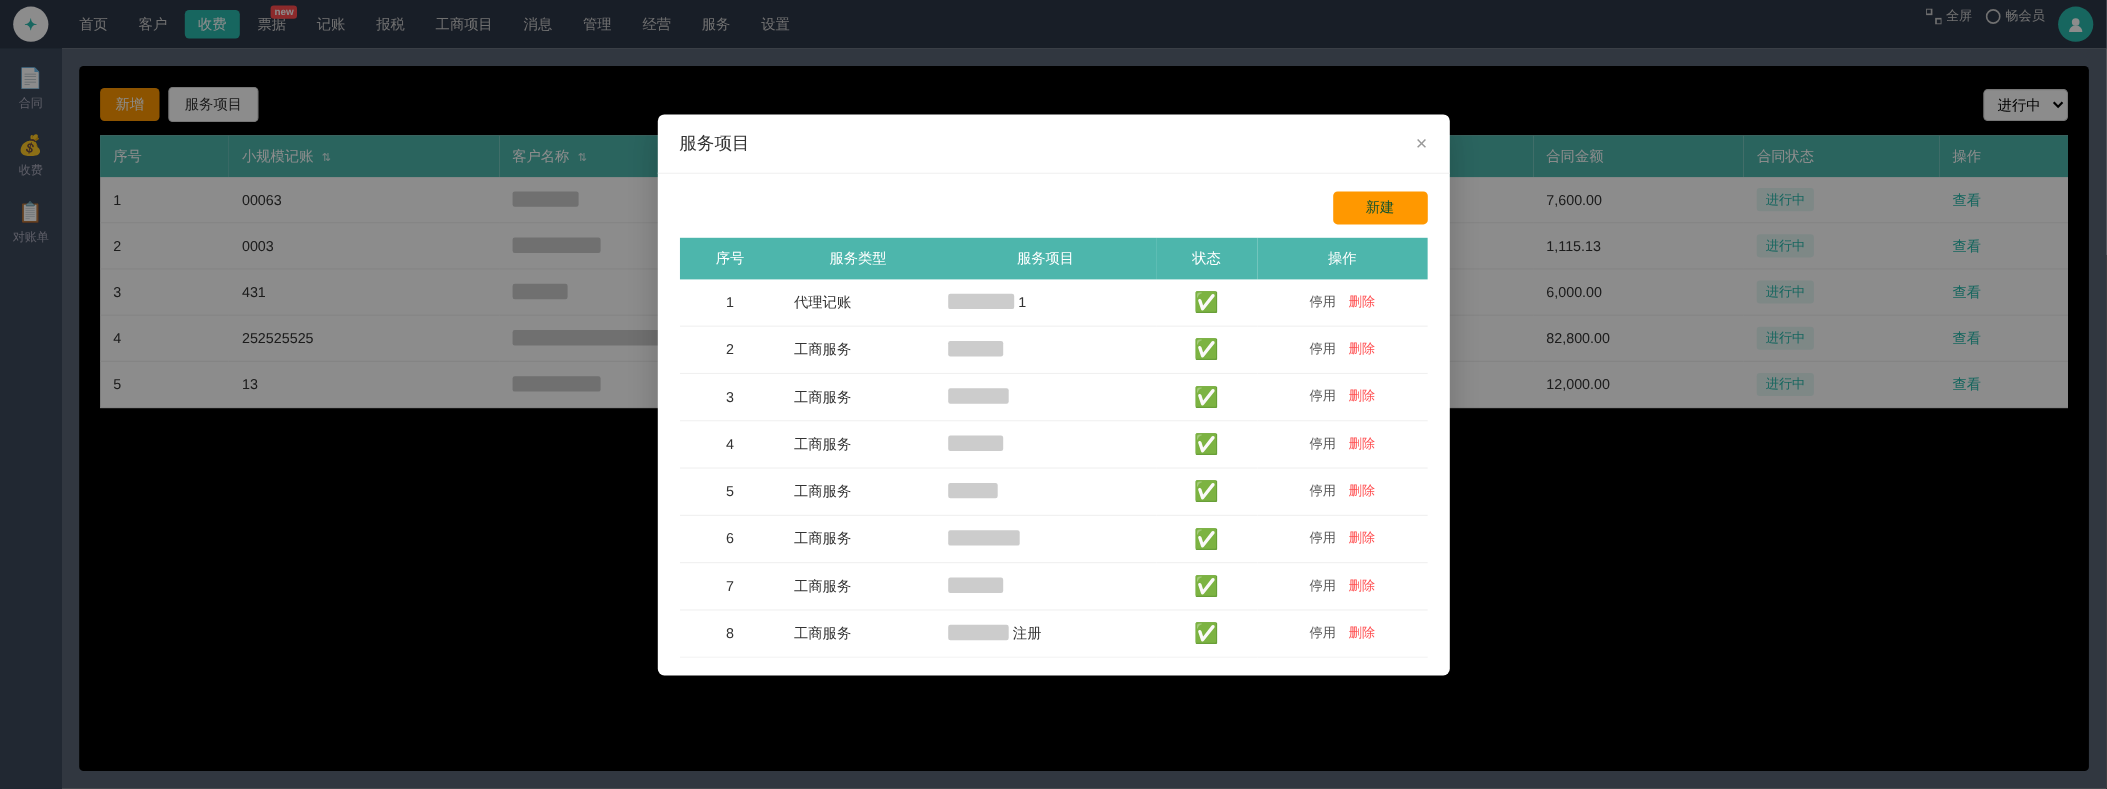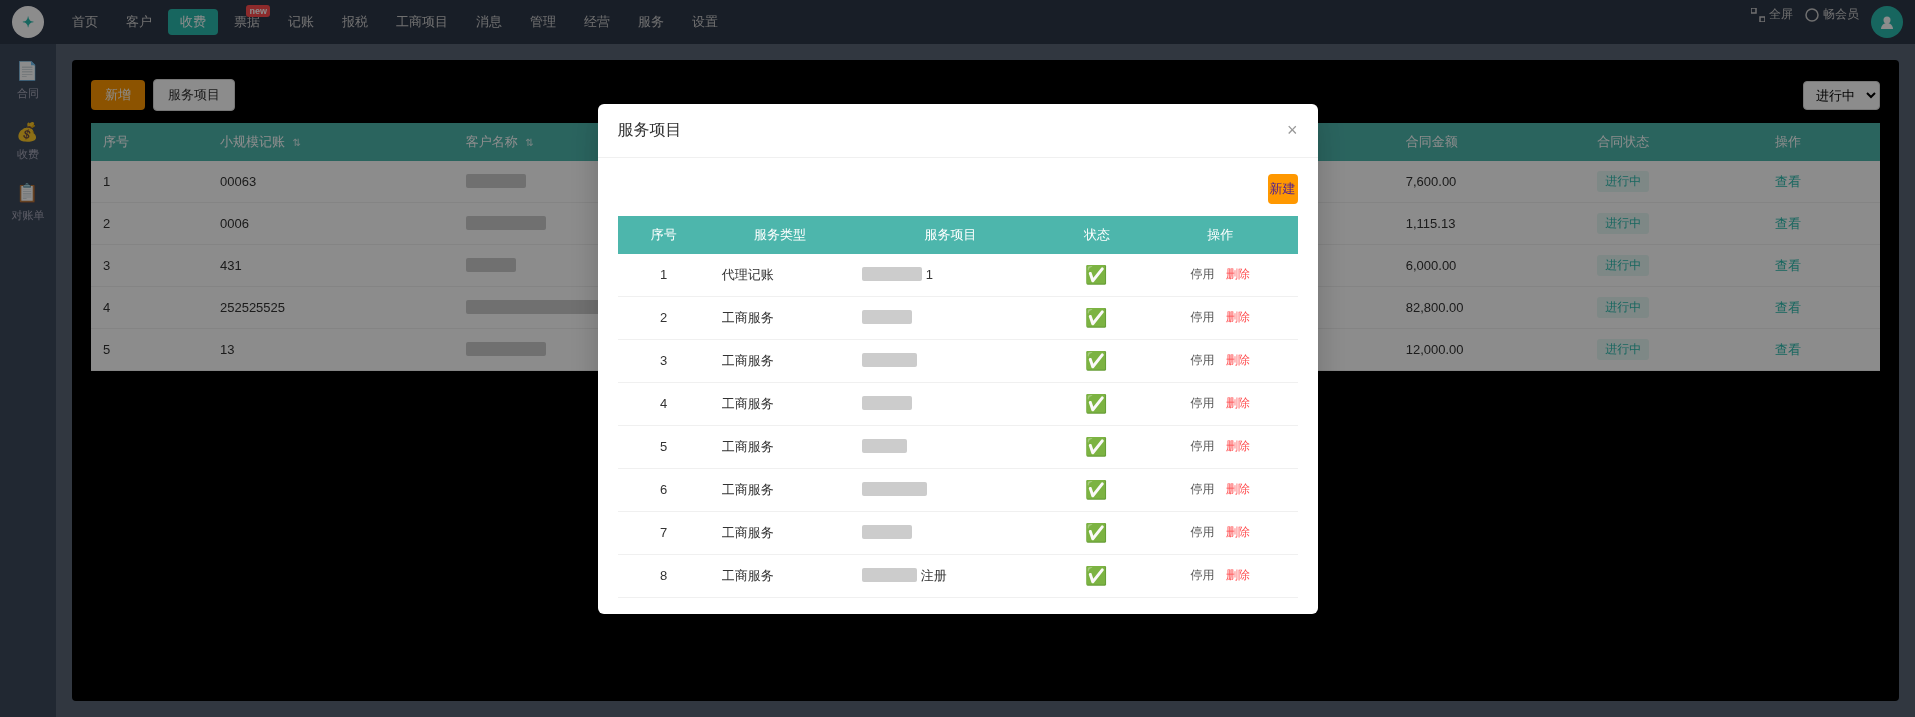--- a/index.html
+++ b/index.html
@@ -126,22 +126,22 @@
       padding: 16px 20px; border-bottom: 1px solid #f0f0f0;
     }
     .modal-title { font-size: 16px; font-weight: 500; color: #333; }
     .modal-close {
       cursor: pointer; color: #999; font-size: 18px; background: none;
       border: none; padding: 0;
     }
     .modal-body { padding: 16px 20px; flex: 1; overflow: hidden; display: flex; flex-direction: column; }
     .modal-toolbar { display: flex; justify-content: flex-end; margin-bottom: 12px; }
     .btn-modal-new {
-      background: #ff9800; color: #4c1d95; border: none;
-      padding: 6px 2px; border-radius: 4px; cursor: pointer; font-size: 13px;
+      background: #ff9800; color: #14532d; border: none;
+      padding: 6px 30px; border-radius: 4px; cursor: pointer; font-size: 13px;
     }
 
     .modal-table-wrap { flex: 1; overflow-y: auto; }
     .modal-table { width: 100%; border-collapse: collapse; }
     .modal-table thead tr { background: #4db6ac; color: #fff; }
     .modal-table th {
       padding: 10px 12px; text-align: center; font-weight: 500; font-size: 13px;
     }
     .modal-table tbody tr { border-bottom: 1px solid #f0f0f0; }
     .modal-table td { padding: 10px 12px; text-align: center; color: #333; font-size: 13px; }
@@ -264,21 +264,21 @@
       <td>00063</td>
       <td><span class="blurred" style="width:60px; background:#ccc;">&nbsp;&nbsp;&nbsp;&nbsp;&nbsp;&nbsp;&nbsp;&nbsp;</span></td>
       <td>小规模记账</td>
       <td>202305-202404</td>
       <td>7,600.00</td>
       <td><span class="status-badge status-active">进行中</span></td>
       <td><span class="btn-view">查看</span></td>
     </tr>
           <tr>
       <td>2</td>
-      <td>0006</td>
+      <td>0003</td>
       <td><span class="blurred" style="width:80px; background:#ccc;">&nbsp;&nbsp;&nbsp;&nbsp;&nbsp;&nbsp;&nbsp;&nbsp;</span></td>
       <td>小规模记账</td>
       <td>202305-202404</td>
       <td>1,115.13</td>
       <td><span class="status-badge status-active">进行中</span></td>
       <td><span class="btn-view">查看</span></td>
     </tr>
           <tr>
       <td>3</td>
       <td>431</td>

